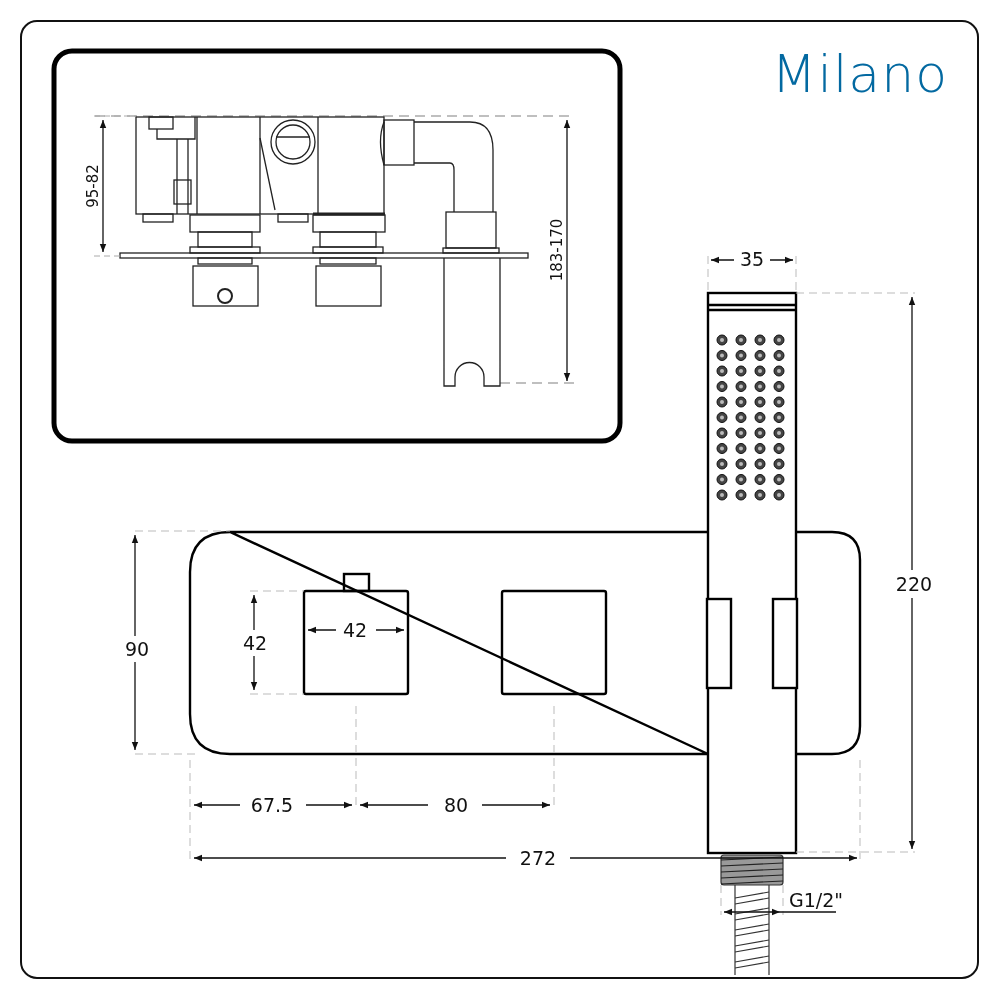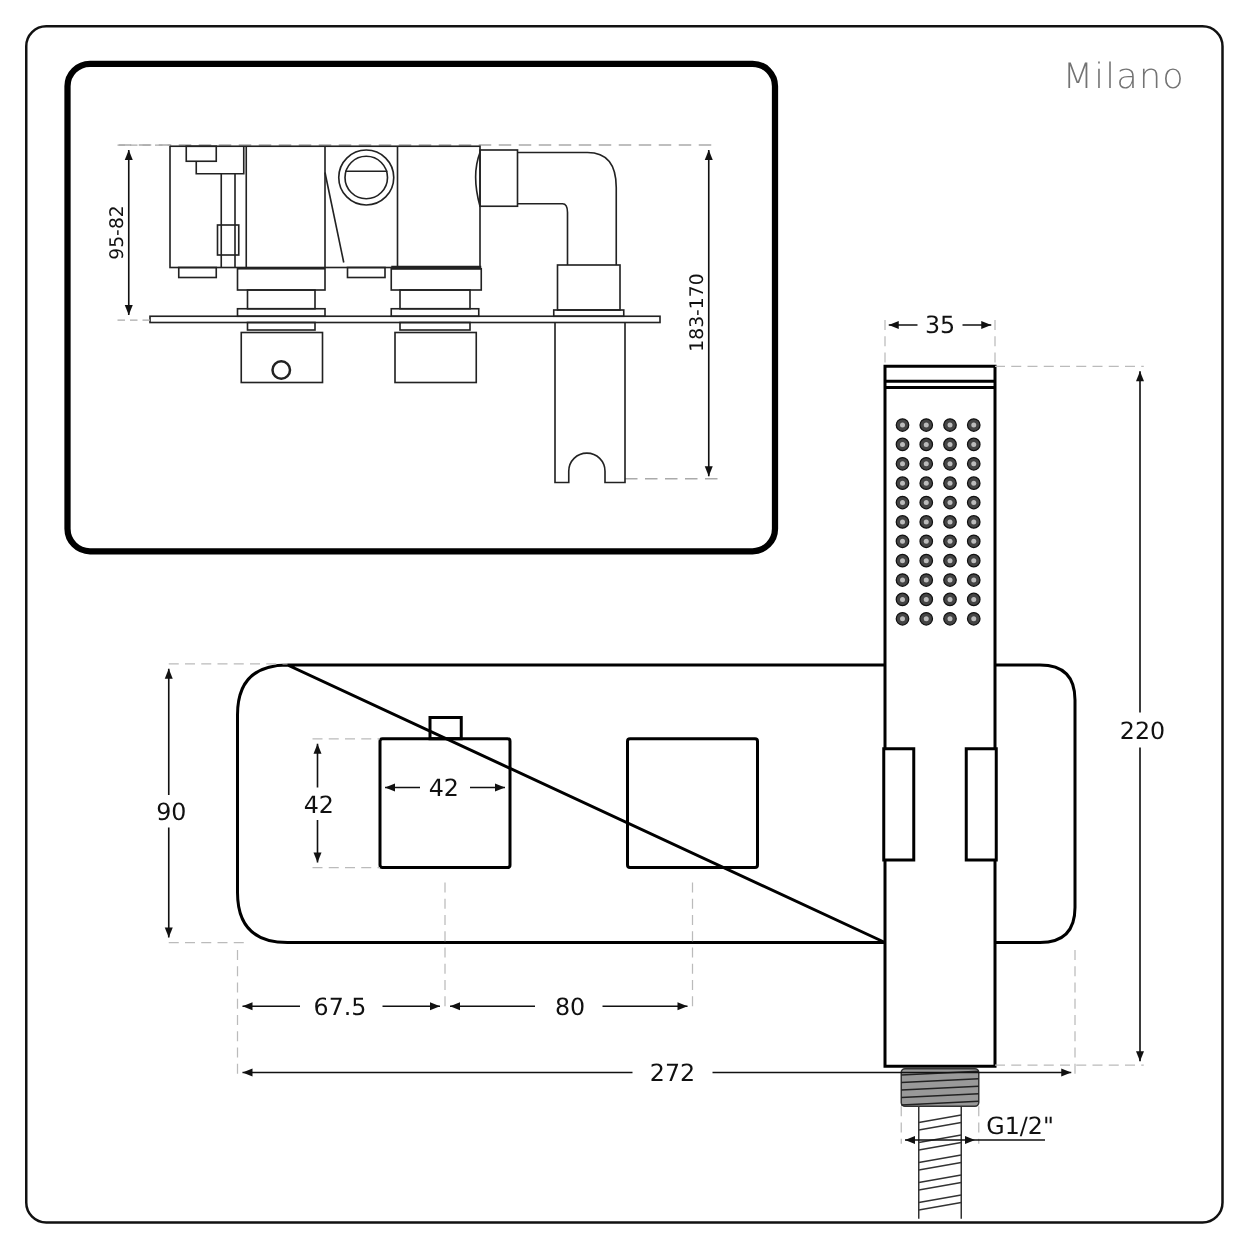--- a/index.html
+++ b/index.html
@@ -1,18 +1,18 @@
 <!DOCTYPE html>
 <html><head>
   <meta charset="utf-8">
   <style>
     html, body { margin: 0; padding: 0; background: #ffffff; }
     body { width: 1000px; height: 1000px; position: relative; overflow: hidden; font-family: "DejaVu Sans", sans-serif; }
     #stage { position: absolute; left: 0; top: 0; width: 1000px; height: 1000px; }
-    .brand { position: absolute; right: 52px; top: 44px; font-family: "DejaVu Sans", sans-serif; font-weight: 200; font-size: 28px; letter-spacing: 1px; color: #737373; }
+    .brand { position: absolute; right: 52px; top: 44px; font-family: "DejaVu Sans", sans-serif; font-weight: 200; font-size: 52px; letter-spacing: 1px; color: #0369a1; }
     svg text { font-family: "DejaVu Sans", sans-serif; fill: #111; }
     .dim { font-size: 19px; }
     .dim-sm { font-size: 15px; }
   </style>
 </head>
 <body>
 
 <div id="stage">
 <svg width="1000" height="1000" viewBox="0 0 1000 1000" xmlns="http://www.w3.org/2000/svg">
   <defs>

